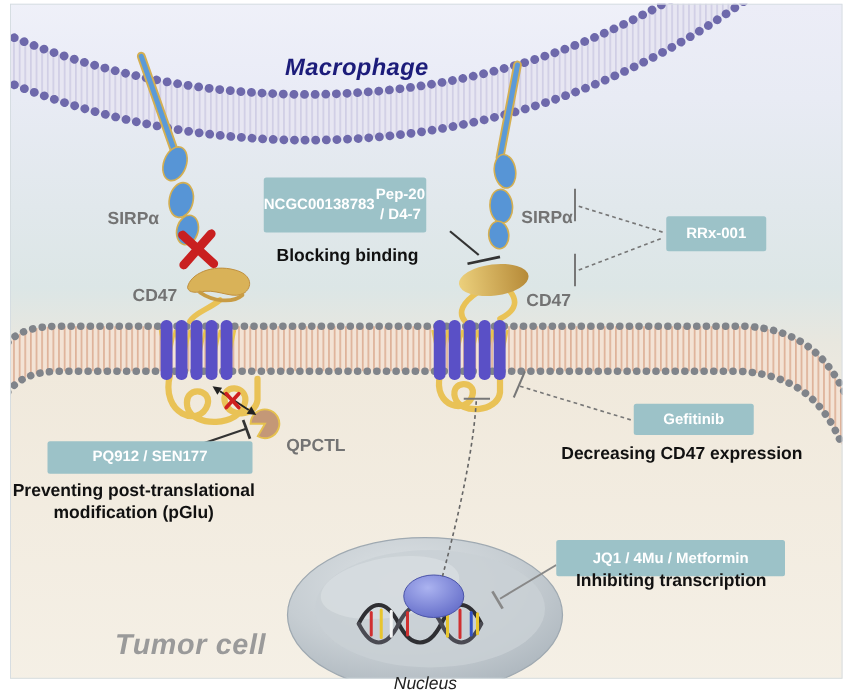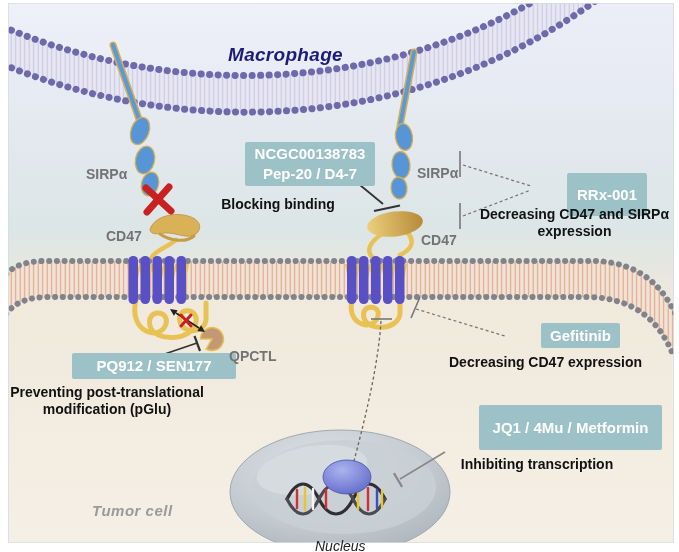--- a/index.html
+++ b/index.html
@@ -1,26 +1,26 @@
 <!DOCTYPE html>
 <html><head>
 <meta charset="utf-8">
 <style>
   html,body{margin:0;padding:0;background:#ffffff;}
   .stage{position:relative;width:679px;height:552px;background:#ffffff;overflow:hidden;
          font-family:"Liberation Sans",sans-serif;}
   .stage svg{position:absolute;left:0;top:0;}
   .lbl{position:absolute;z-index:5;margin-top:16px;}
   .title-mac{font-size:19px;font-weight:bold;font-style:italic;color:#1c1c7a;letter-spacing:.3px;}
-  .title-tumor{font-size:15px;font-weight:bold;font-style:italic;color:#9a9a9a;letter-spacing:.5px;}
+  .title-tumor{font-size:23px;font-weight:bold;font-style:italic;color:#9a9a9a;letter-spacing:.5px;}
   .mol{font-size:14px;font-weight:600;color:#737373;}
   .nuc{font-size:14px;font-weight:400;color:#222;}
-  .box{position:absolute;z-index:5;background:#9cc2c8;color:#ffffff;font-weight:bold;font-size:15px;
-       display:flex;flex-direction:column;align-items:center;justify-content:center;text-align:center;
-       border-radius:2px;line-height:1.32;margin-left:34px;}
+  .box{position:absolute;z-index:5;background:#9cc2c8;color:#ffffff;font-weight:bold;font-size:12px;
+       display:flex;flex-direction:row;align-items:center;justify-content:center;text-align:center;
+       border-radius:2px;line-height:1.32;}
   .cap{position:absolute;z-index:5;color:#111111;font-weight:bold;font-size:14px;text-align:center;line-height:1.24;}
 </style>
 </head>
 <body>
 
 <div class="stage">
 
 <svg width="679" height="552" viewBox="0 0 679 552">
   <defs>
     <clipPath id="frame">
@@ -205,44 +205,40 @@
 
 <div class="box" style="left:211px;top:142px;width:130px;height:44px;">
   <div>NCGC00138783</div>
   <div>Pep-20 / D4-7</div>
 </div>
 <div class="cap" style="left:203px;top:196px;width:150px;">Blocking binding</div>
 
 <div class="lbl mol" style="left:417px;top:149px;">SIRPα</div>
 <div class="lbl mol" style="left:421px;top:216px;">CD47</div>
 
-<div class="box" style="left:533px;top:173px;width:80px;height:43px;">
+<div class="box" style="left:533px;top:173px;width:80px;height:28px;">
   <div>RRx-001</div>
-</div>
-<div class="cap" style="left:470px;top:206px;width:209px;">
-  <div>Decreasing CD47 and SIRPα</div>
-  <div>expression</div>
 </div>
 
 <div class="box" style="left:38px;top:353px;width:164px;height:26px;">
   <div>PQ912 / SEN177</div>
 </div>
 <div class="cap" style="left:2px;top:384px;width:210px;text-align:center;">
   <div>Preventing post-translational</div>
   <div>modification (pGlu)</div>
 </div>
 
 <div class="lbl mol" style="left:229px;top:332px;text-align:center;">QPCTL</div>
 
-<div class="box" style="left:507px;top:323px;width:79px;height:25px;">
+<div class="box" style="left:507px;top:323px;width:96px;height:25px;">
   <div>Gefitinib</div>
 </div>
 <div class="cap" style="left:428px;top:354px;width:235px;">Decreasing CD47 expression</div>
 
-<div class="box" style="left:445px;top:405px;width:183px;height:45px;">
+<div class="box" style="left:445px;top:432px;width:183px;height:29px;">
   <div>JQ1 / 4Mu / Metformin</div>
 </div>
 <div class="cap" style="left:452px;top:456px;width:170px;">Inhibiting transcription</div>
 
 <div class="lbl title-tumor" style="left:92px;top:486px;">Tumor cell</div>
 <div class="lbl nuc" style="left:315px;top:522px;font-style:italic;">Nucleus</div>
 
 </div>
 
 </body></html>

